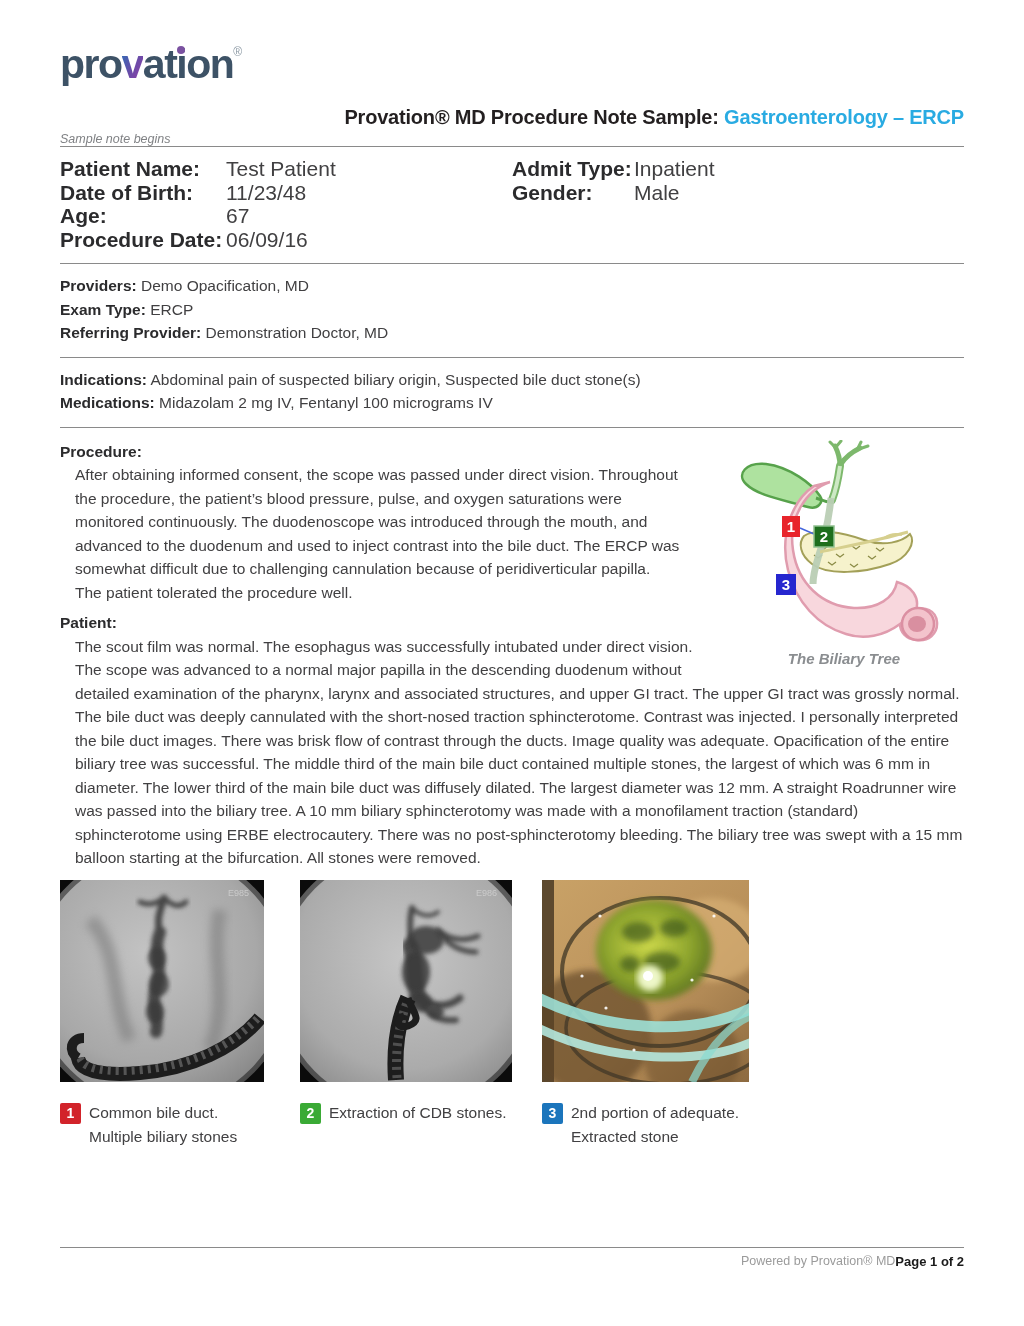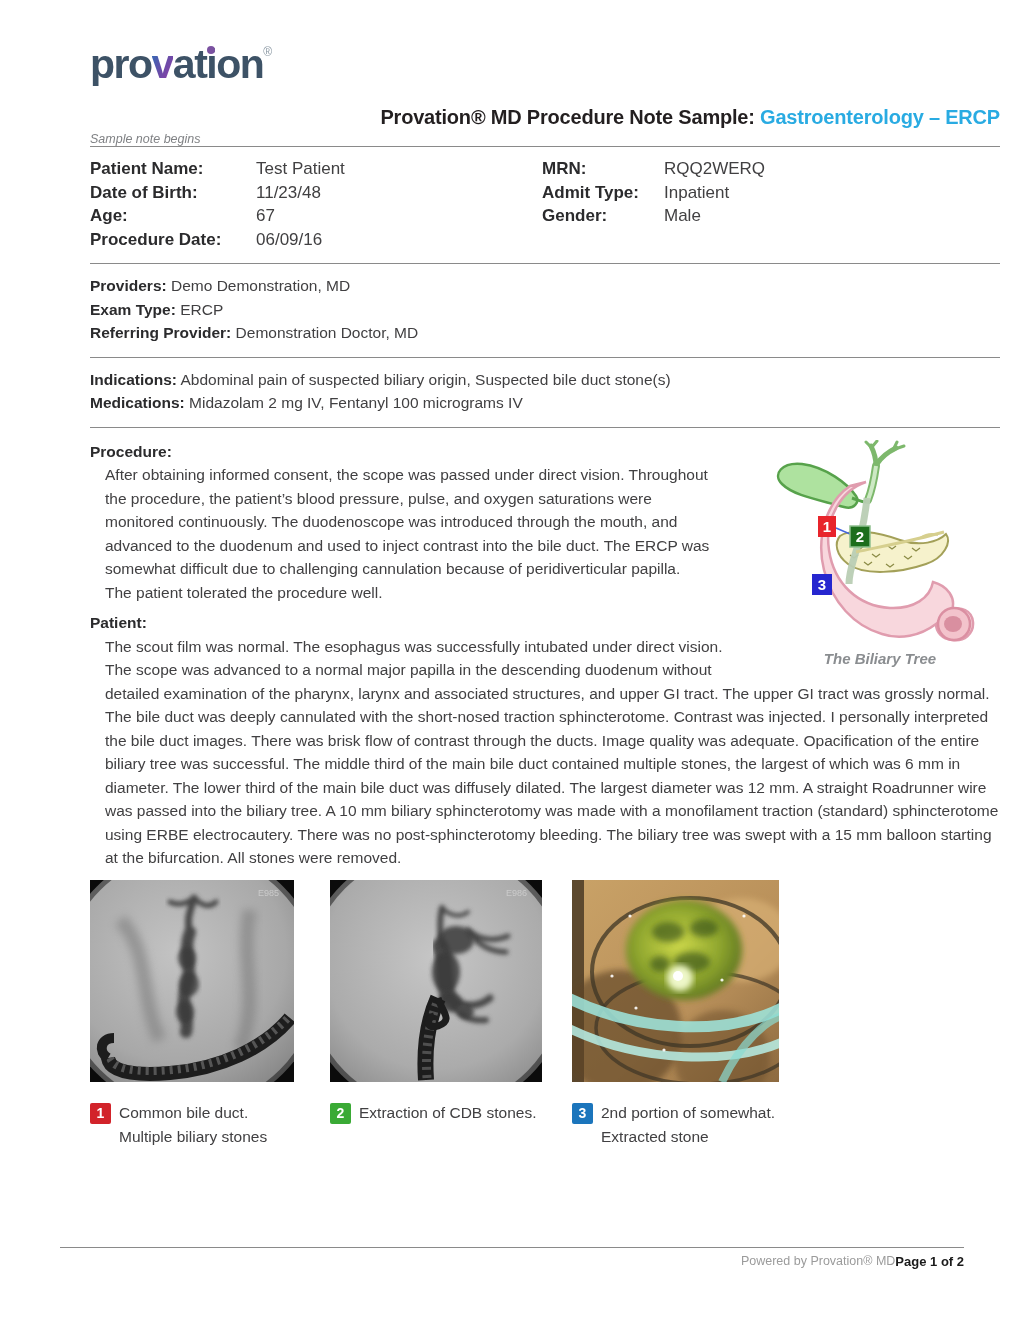--- a/index.html
+++ b/index.html
@@ -3,21 +3,21 @@
 <meta charset="utf-8">
 <style>
   * { margin:0; padding:0; box-sizing:border-box; }
   html,body { background:#ffffff; }
   body {
     width:1024px; height:1326px; overflow:hidden;
     font-family:"Liberation Sans", sans-serif;
     color:#414042;
     position:relative;
   }
-  .page { padding:42px 24px 0 60px;margin-left:30px; }
+  .page { padding:42px 60px 0 60px; }
 
   
   .logo { font-size:41px; font-weight:bold; letter-spacing:-1.5px; color:#3d5266; line-height:44px; position:relative; display:inline-block; }
   .logo .seg { color:#3d5266; }
   .logo .v {
     background:linear-gradient(120deg,#2f6eb6 10%,#6a4ba8 55%,#9440a8 95%);
     -webkit-background-clip:text; background-clip:text; color:transparent;
   }
   .logo .i { position:relative; }
   .logo .i::after {
@@ -28,21 +28,21 @@
 
   
   .title-row { margin-top:20px; font-size:20px; font-weight:bold; color:#231f20; letter-spacing:-0.2px;text-align:right; }
   .title-accent { color:#29abe2; }
   .subtitle { font-style:italic; color:#808285; font-size:12.5px; margin-top:3px; }
 
   hr.rule { border:none; border-top:1.4px solid #8a8a8a; margin:0; }
   .rule-mt { margin-top:9px; }
 
   
-  .patient-grid { display:flex; padding:10px 0 12px 0; font-size:17px; line-height:23.5px; }
+  .patient-grid { display:flex; padding:10px 0 12px 0; font-size:21px; line-height:23.5px; }
   .pcol-left { width:452px; }
   .pcol-right { flex:1; }
   .prow { display:flex; }
   .prow .lbl { font-weight:bold; color:#2b2b2d; }
   .pcol-left .lbl { width:166px; }
   .pcol-right .lbl { width:122px; }
   .prow .val { color:#414042; }
 
   
   .line-block { padding:10px 0 12px 0; font-size:15.5px; line-height:23.5px; }
@@ -115,38 +115,34 @@
         <span class="lbl">Age:</span>
         <span class="val">67</span>
       </div>
       <div class="prow">
         <span class="lbl">Procedure Date:</span>
         <span class="val">06/09/16</span>
       </div>
     </div>
     <div class="pcol-right">
       <div class="prow">
-        <span class="lbl">MRN:</span>
-        <span class="val">RQQ2WERQ</span>
-      </div>
-      <div class="prow">
         <span class="lbl">Admit Type:</span>
         <span class="val">Inpatient</span>
       </div>
       <div class="prow">
         <span class="lbl">Gender:</span>
         <span class="val">Male</span>
       </div>
     </div>
   </div>
   <hr class="rule">
 
   
   <div class="line-block">
-    <div><span class="lbl">Providers:</span><span> Demo Demonstration, MD</span></div>
+    <div><span class="lbl">Providers:</span><span> Demo Opacification, MD</span></div>
     <div><span class="lbl">Exam Type:</span><span> ERCP</span></div>
     <div><span class="lbl">Referring Provider:</span><span> Demonstration Doctor, MD</span></div>
   </div>
   <hr class="rule">
 
   
   <div class="line-block">
     <div><span class="lbl">Indications:</span><span> Abdominal pain of suspected biliary origin, Suspected bile duct stone(s)</span></div>
     <div><span class="lbl">Medications:</span><span> Midazolam 2 mg IV, Fentanyl 100 micrograms IV</span></div>
   </div>
@@ -353,21 +349,21 @@
     </div>
     <div class="cap cap2">
       <div class="badge badge-green">2</div>
       <div class="cap-text">
         <div>Extraction of CDB stones.</div>
       </div>
     </div>
     <div class="cap cap3">
       <div class="badge badge-blue">3</div>
       <div class="cap-text">
-        <div>2nd portion of somewhat.</div>
+        <div>2nd portion of adequate.</div>
         <div>Extracted stone</div>
       </div>
     </div>
   </div>
 
 </div>
 
 <div class="footer">
   <hr class="rule">
   <div class="footer-row">

